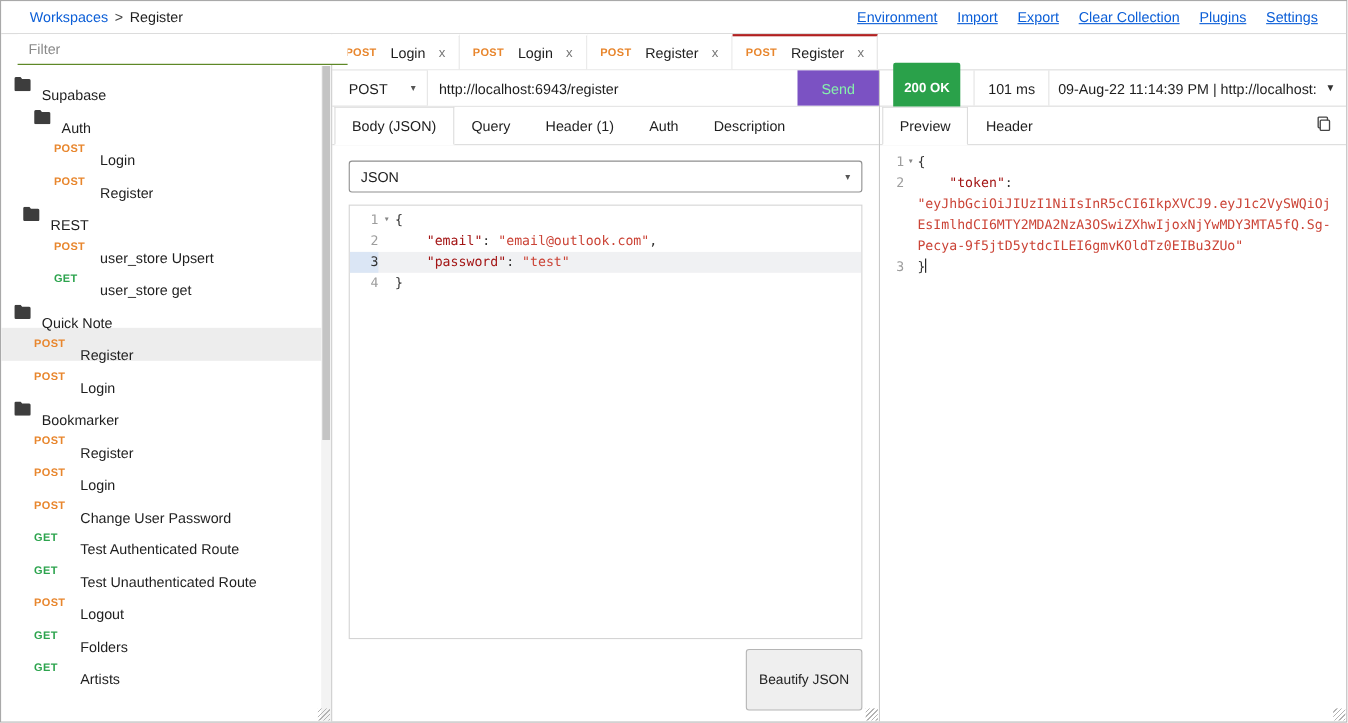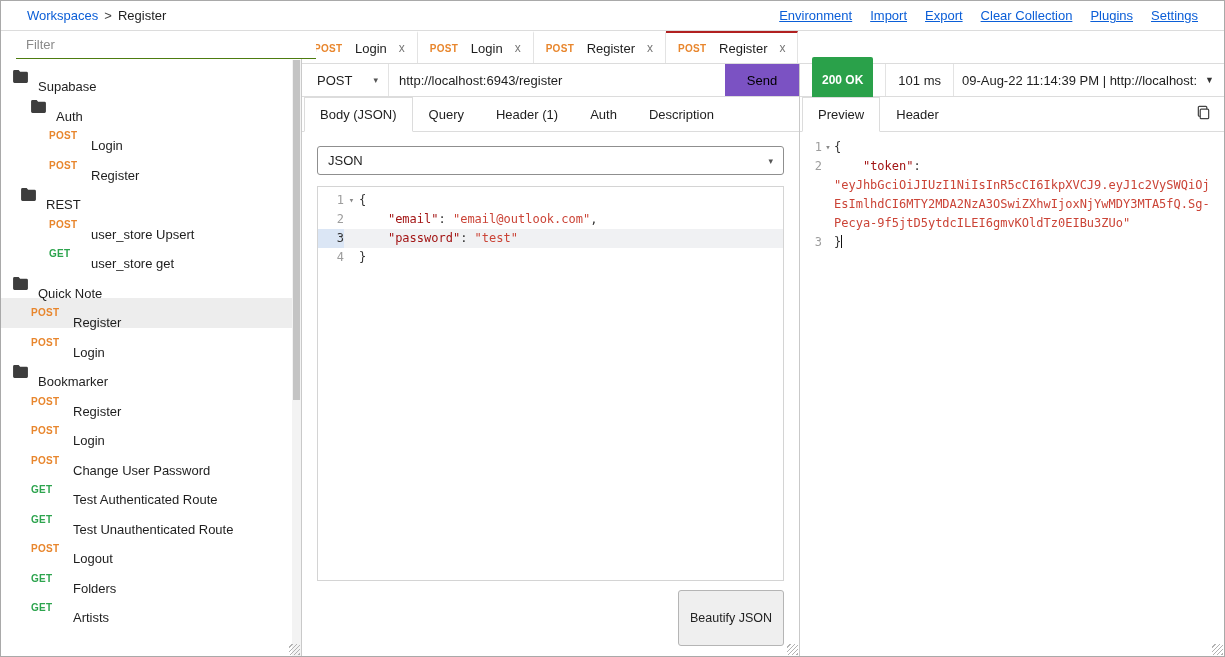--- a/index.html
+++ b/index.html
@@ -42,21 +42,21 @@
   .otab-close { color: #777; margin-left: 5px; font-size: 12px; }
 
   .panes { flex: 1; display: flex; min-height: 0; }
 
   
   .request-pane { width: 498px; flex: 0 0 498px; border-right: 1px solid #c9c9c9; display: flex; flex-direction: column; position: relative; min-width: 0; }
   .req-bar { height: 33px; flex: 0 0 33px; border-bottom: 1px solid #dcdcdc; display: flex; }
   .method-select { width: 87px; flex: 0 0 87px; display: flex; align-items: center; justify-content: space-between; padding: 0 10px 0 15px; border-right: 1px solid #e3e3e3; cursor: pointer; }
   .caret { font-size: 9px; color: #555; }
   .url-input { flex: 1; border: none; outline: none; font: inherit; padding: 0 10px; color: #1e1e1e; min-width: 0; }
-  .send-btn { width: 74px; flex: 0 0 74px; background: var(--send_button); color: #000000; border: none; font: inherit; cursor: pointer; }
+  .send-btn { width: 74px; flex: 0 0 74px; background: var(--send_button); color: #86efac; border: none; font: inherit; cursor: pointer; }
 
   .subtabs { height: 35px; flex: 0 0 35px; border-bottom: 1px solid #dcdcdc; display: flex; align-items: stretch; padding-left: 2px; }
   .ptab { display: flex; align-items: center; padding: 0 15px; color: #1e1e1e; cursor: pointer; border: 1px solid transparent; white-space: nowrap; }
   .ptab.active { border: 1px solid #dcdcdc; border-bottom: 1px solid #fff; margin-bottom: -1px; background: #fff; }
 
   .req-body { flex: 1; display: flex; flex-direction: column; padding: 14px 15px 10px; min-height: 0; }
   .type-select { height: 29px; flex: 0 0 29px; border: 1px solid #8f8f8f; border-radius: 3px; display: flex; align-items: center; justify-content: space-between; padding: 0 10px; cursor: pointer; background: #fff; }
   .editor { margin-top: 11px; flex: 1; border: 1px solid #d4d4d4; font-family: "DejaVu Sans Mono", monospace; font-size: 12px; line-height: 19px; padding-top: 4px; overflow: hidden; background: #fff; }
   .eline { display: flex; }
   .eline.active { background: #f0f1f3; }

